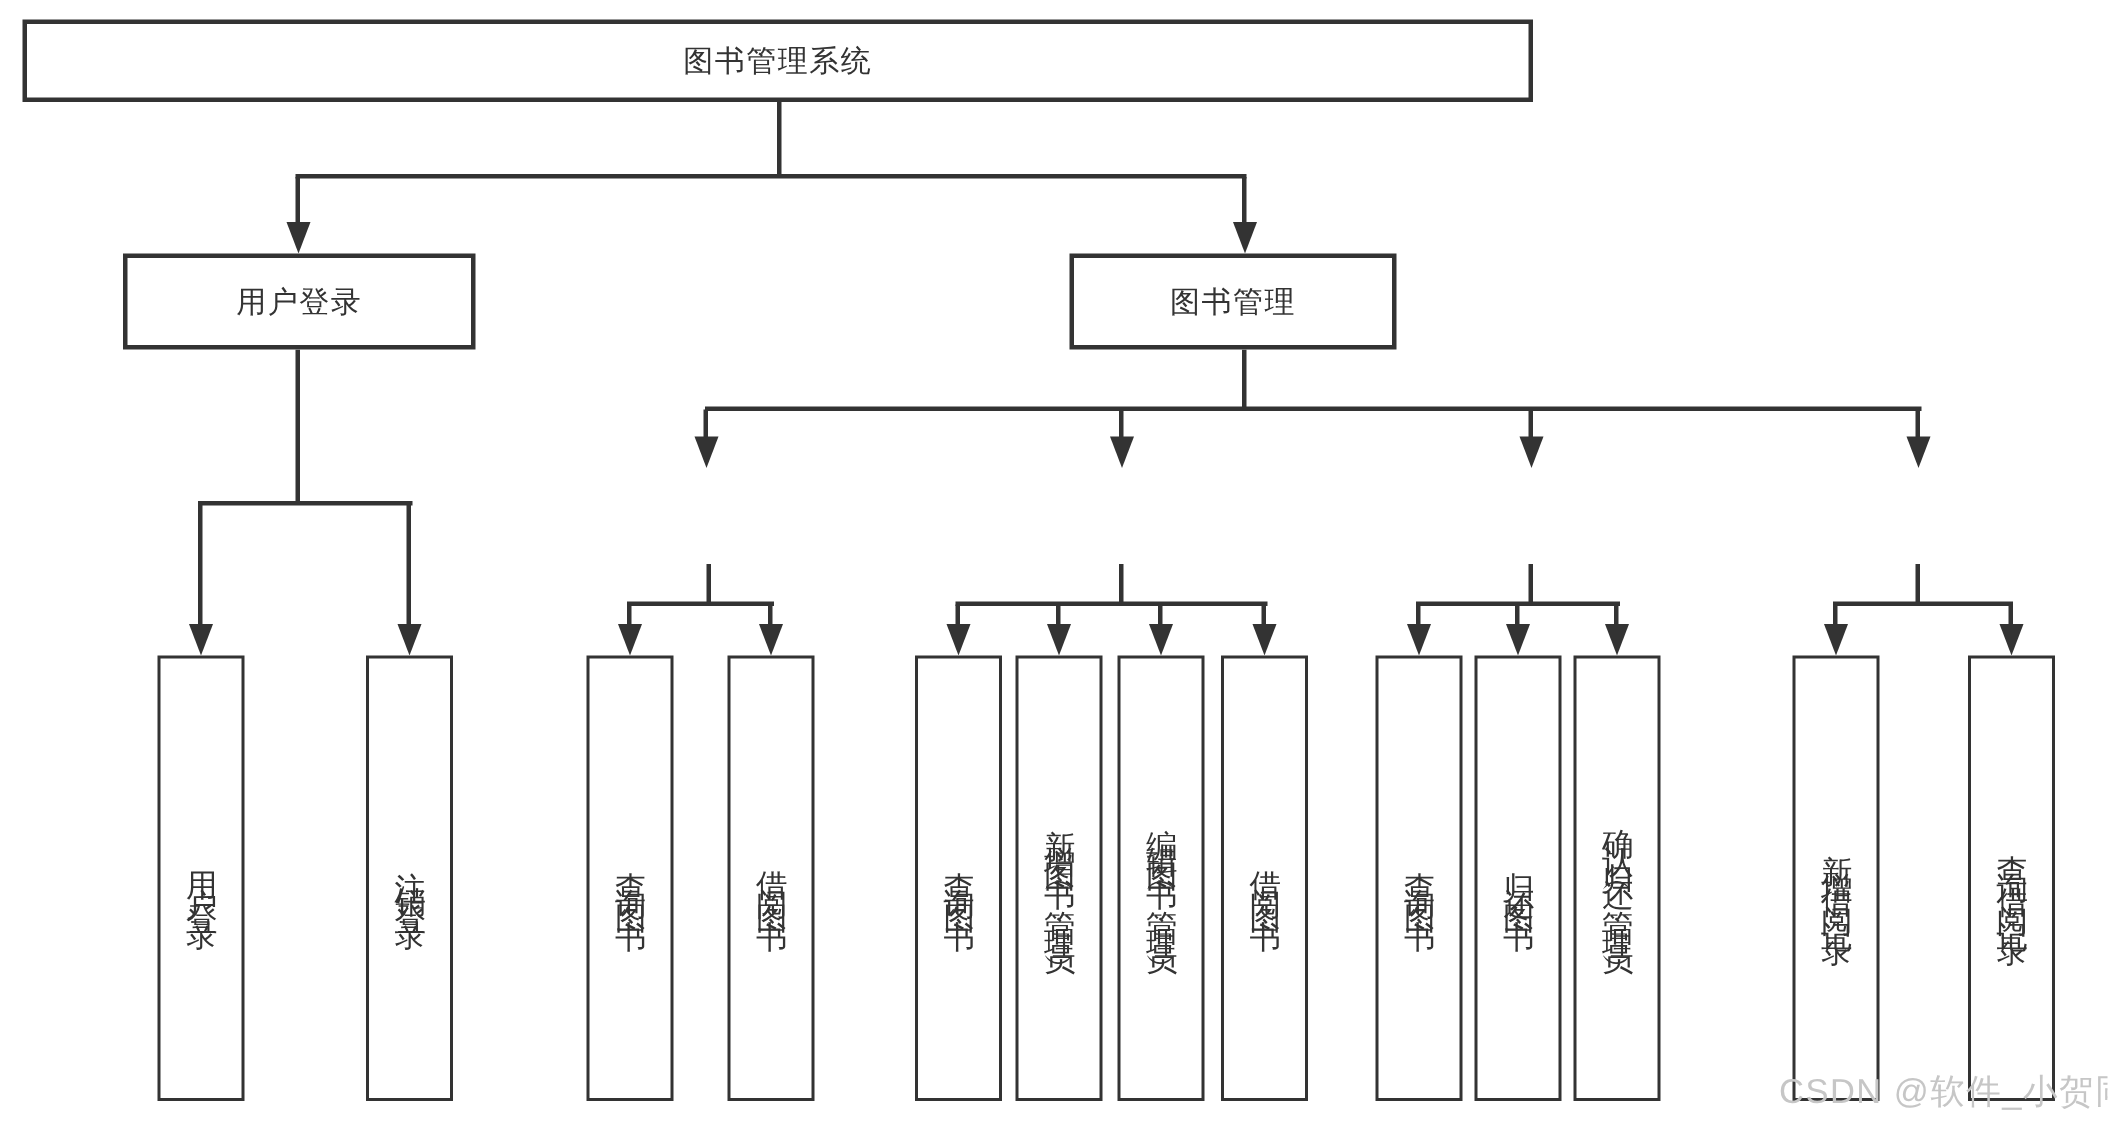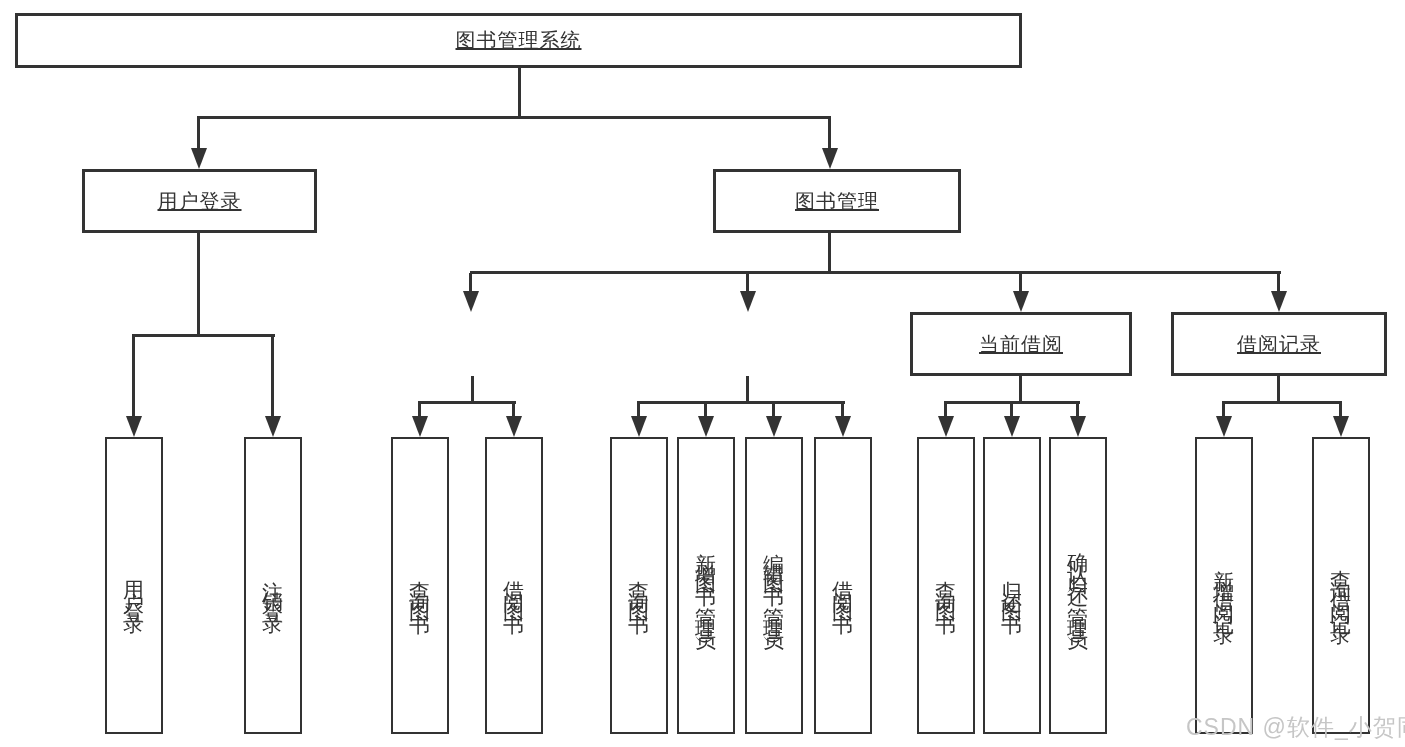--- a/index.html
+++ b/index.html
@@ -25,21 +25,21 @@
     border-left:8px solid transparent;
     border-right:8px solid transparent;
     border-top:21px solid var(--line);
   }
   
   .box{
     position:absolute;background:#ffffff;box-sizing:border-box;
     border:3px solid var(--box-border);
     display:flex;align-items:center;justify-content:center;
   }
-  .hbox{font-size:20px;letter-spacing:1px;text-decoration:underline;}
+  .hbox{font-size:20px;letter-spacing:1px;}
   .leaf{border-width:2px;}
   .vtext{
     writing-mode:vertical-rl;
     text-orientation:mixed;
     font-size:21px;
     letter-spacing:11px;
     line-height:1.1;
     white-space:nowrap;
   }
   .watermark{
@@ -112,30 +112,24 @@
   <div class="ah" style="left:1216px;top:416px"></div>
   <div class="ah" style="left:1333px;top:416px"></div>
 
   <div class="box hbox" style="left:15px;top:13px;width:1007px;height:55px">
     <span>图书管理系统</span>
   </div>
 
   <div class="box hbox" style="left:82px;top:169px;width:235px;height:64px">
     <span>用户登录</span>
   </div>
-  <div class="box hbox" style="left:713px;top:169px;width:248px;height:64px">
+  <div class="box hbox" style="left:713px;top:169px;width:218px;height:64px">
     <span>图书管理</span>
   </div>
 
-  <div class="box hbox" style="left:910px;top:312px;width:222px;height:64px">
-    <span>当前借阅</span>
-  </div>
-  <div class="box hbox" style="left:1171px;top:312px;width:216px;height:64px">
-    <span>借阅记录</span>
-  </div>
 
   <div class="box leaf" style="left:105px;top:437px;width:58px;height:297px">
     <span class="vtext">用户登录</span>
   </div>
   <div class="box leaf" style="left:244px;top:437px;width:58px;height:297px">
     <span class="vtext">注销登录</span>
   </div>
 
   <div class="box leaf" style="left:391px;top:437px;width:58px;height:297px">
     <span class="vtext">查询图书</span>

